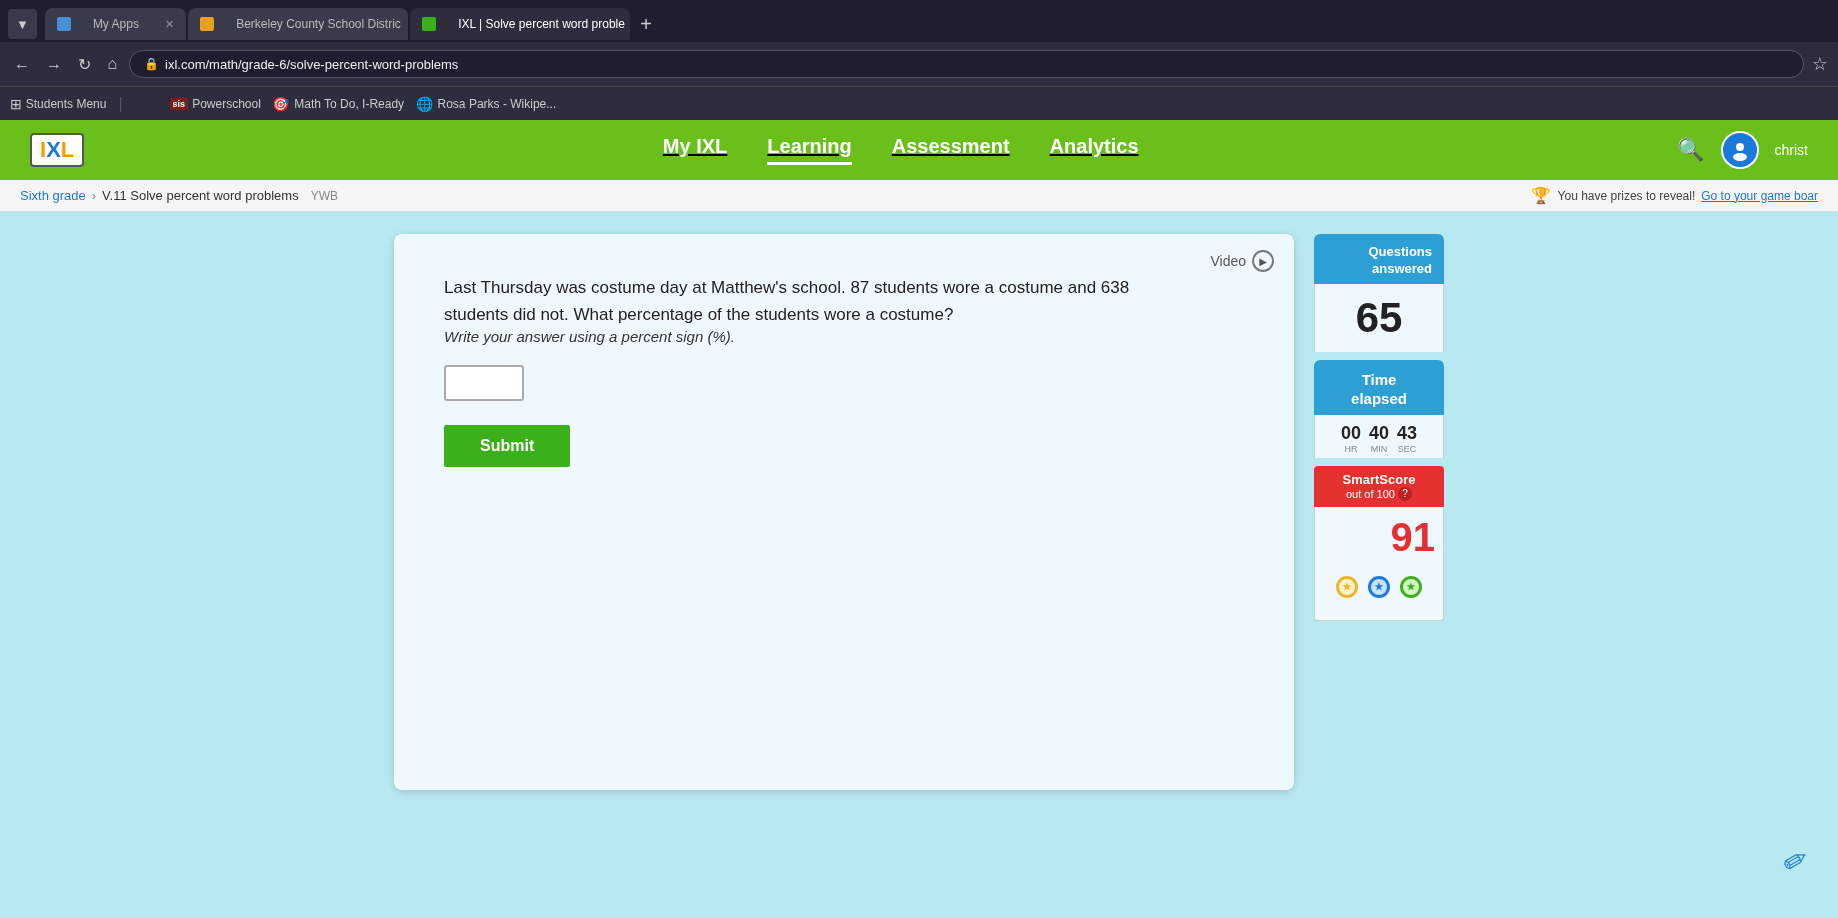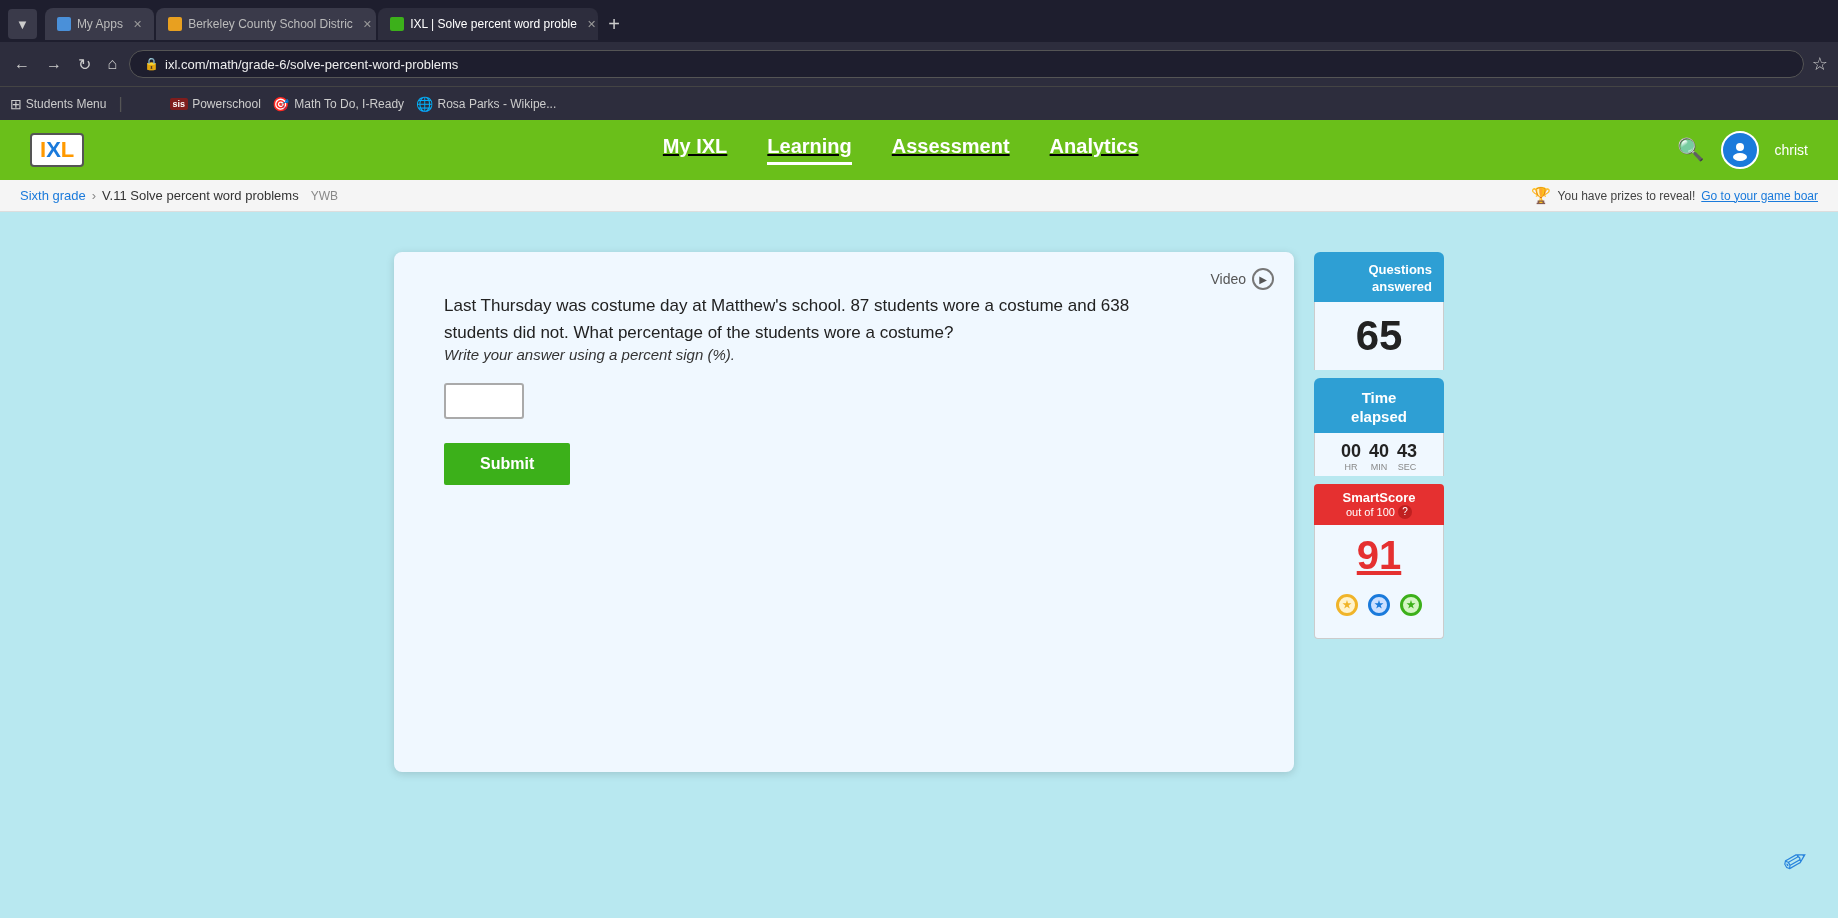--- a/index.html
+++ b/index.html
@@ -31,21 +31,21 @@
     }
     .tab {
       display: flex;
       align-items: center;
       background: #3a3a4a;
       color: #bbb;
       font-size: 12px;
       padding: 0 12px;
       border-radius: 8px 8px 0 0;
       height: 32px;
-      gap: 6px;
+      gap: 22px;
       cursor: pointer;
       white-space: nowrap;
       max-width: 220px;
       overflow: hidden;
     }
     .tab.active {
       background: #2d2d3d;
       color: #fff;
     }
     .tab .tab-favicon {
@@ -214,21 +214,21 @@
       gap: 6px;
       font-size: 12px;
       color: #444;
     }
     .prizes-link { color: #1a7adb; text-decoration: underline; cursor: pointer; }
     .trophy-icon { color: #f0b429; font-size: 16px; }
 
     
     .main-area {
       background: #b8e8f0;
-      padding: 40px 20px;
+      padding: 22px 20px;
       min-height: 600px;
       display: flex;
       justify-content: center;
       gap: 20px;
     }
 
     
     .question-card {
       background: #f0f8ff;
       border-radius: 8px;
@@ -376,28 +376,27 @@
       border-radius: 50%;
       width: 14px; height: 14px;
       display: inline-flex;
       align-items: center;
       justify-content: center;
       font-size: 10px;
       cursor: pointer;
     }
     .smartscore-value {
       background: #f0f8ff;
-      text-align: center;
+      text-align: right;
       padding: 8px;
       font-size: 40px;
       font-weight: bold;
       color: #e53030;
       border-left: 1px solid #ccc;
       border-right: 1px solid #ccc;
-      text-decoration: underline;
     }
     .medals-row {
       background: #f0f8ff;
       display: flex;
       justify-content: center;
       gap: 4px;
       padding: 8px 4px 12px;
       border-left: 1px solid #ccc;
       border-right: 1px solid #ccc;
       border-bottom: 1px solid #ccc;

